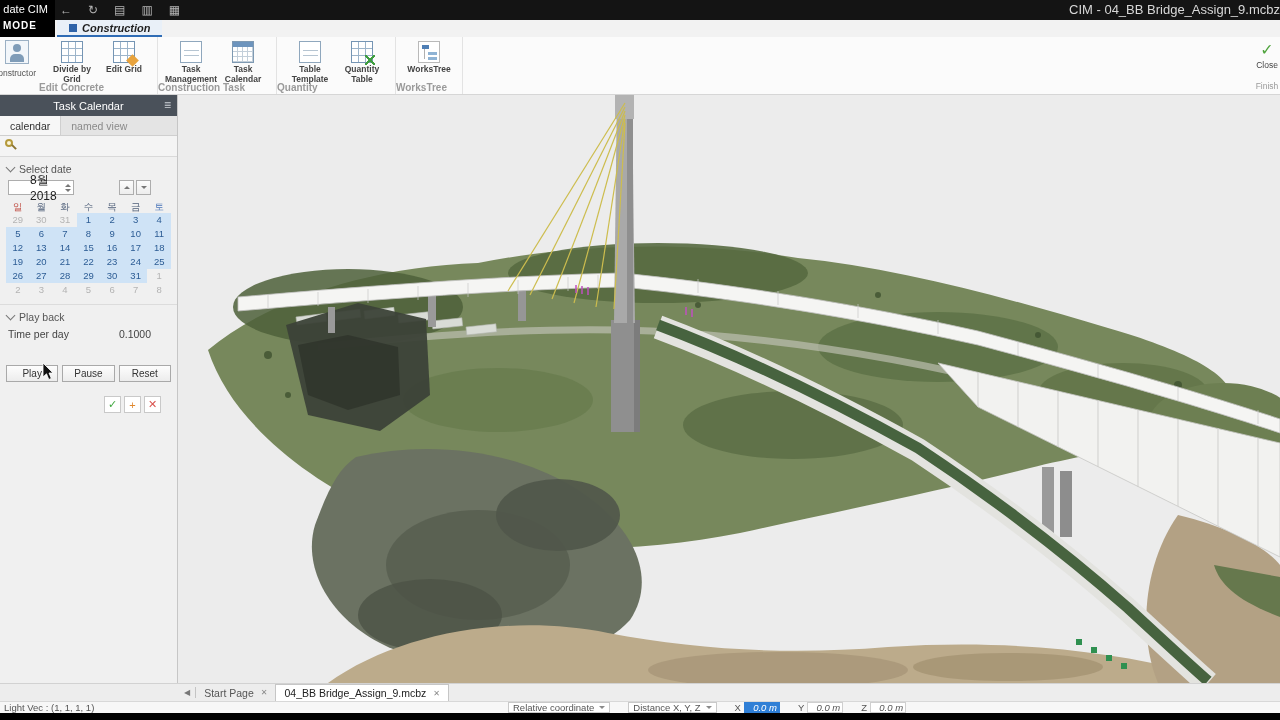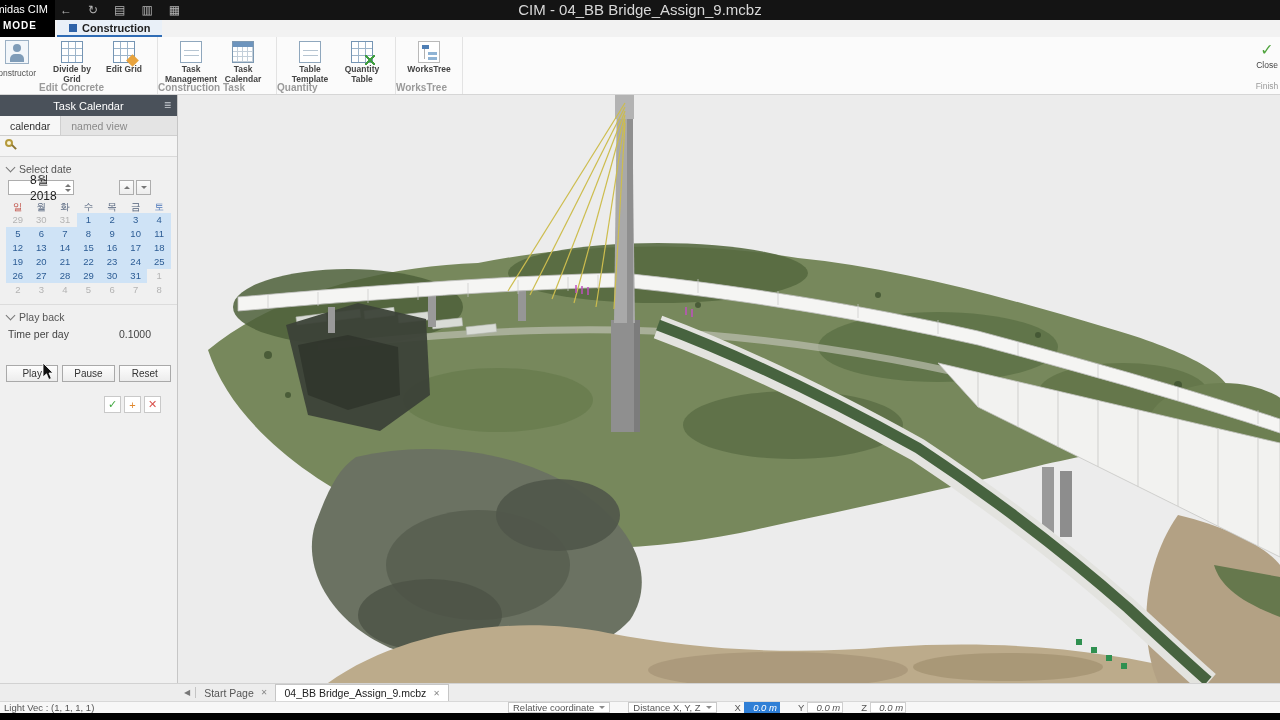--- a/index.html
+++ b/index.html
@@ -4,32 +4,32 @@
 <style>
   html,body{margin:0;padding:0;}
   body{width:1280px;height:720px;position:relative;overflow:hidden;background:#fff;
        font-family:"Liberation Sans",sans-serif;color:#333;}
 
   
   .titlebar{position:absolute;left:0;top:0;width:1280px;height:20px;background:#141414;}
   .tb-icons{position:absolute;left:60px;top:0;height:20px;display:flex;gap:16px;align-items:center;
             font-size:12px;color:#b5b5b5;}
   .tb-icon{cursor:default;}
-  .tb-title{position:absolute;left:0;right:0;top:0;height:35px;line-height:20px;text-align:center;
-            font-size:15px;color:#d8d8d8;}
+  .tb-title{position:absolute;left:0;right:0;top:0;height:35px;line-height:20px;text-align:right;
+            font-size:13px;color:#d8d8d8;}
 
   
   .logo{position:absolute;left:0;top:0;width:55px;height:37px;background:#000;z-index:6;color:#fff;}
   .logo-text{display:block;font-size:11px;padding:3px 0 0 2px;white-space:nowrap;overflow:hidden;
              width:46px;direction:rtl;}
   .mode-text{display:block;font-size:10px;font-weight:bold;letter-spacing:1px;padding:5px 0 0 3px;}
 
   
   .tabrow{position:absolute;left:0;top:20px;width:1280px;height:17px;background:#f2f2f2;
-          border-bottom:1px solid #e2e2e2;}
+          border-bottom:1px solid #e2e2e2;font-style:italic;}
   .ribbon-tab{position:absolute;left:57px;top:0;height:17px;display:flex;align-items:center;gap:5px;
               padding:0 12px;background:#e9f0f8;border-bottom:2px solid #2f6cb5;box-sizing:border-box;
               font-size:11px;font-weight:bold;color:#1d1d1d;}
   .cube{width:8px;height:8px;background:#2f63a8;flex:none;}
 
   
   .ribbon{position:absolute;left:0;top:37px;width:1280px;height:58px;background:#fbfbfb;
           border-bottom:1px solid #d6d6d6;box-sizing:border-box;}
   .constructor{position:absolute;left:0;top:3px;width:37px;height:52px;overflow:hidden;
                display:flex;flex-direction:column;align-items:flex-start;}
@@ -166,21 +166,21 @@
       <span class="tb-icon">←</span>
       <span class="tb-icon">↻</span>
       <span class="tb-icon">▤</span>
       <span class="tb-icon">▥</span>
       <span class="tb-icon">▦</span>
     </div>
   <div class="tb-title">CIM - 04_BB Bridge_Assign_9.mcbz</div>
 </div>
 
 <div class="logo">
-  <span class="logo-text">midas CIM</span>
+  <span class="logo-text">date CIM</span>
   <span class="mode-text">MODE</span>
 </div>
 
 <div class="tabrow">
   <div class="ribbon-tab">
     <span class="cube"></span>
     <span>Construction</span>
   </div>
 </div>
 

